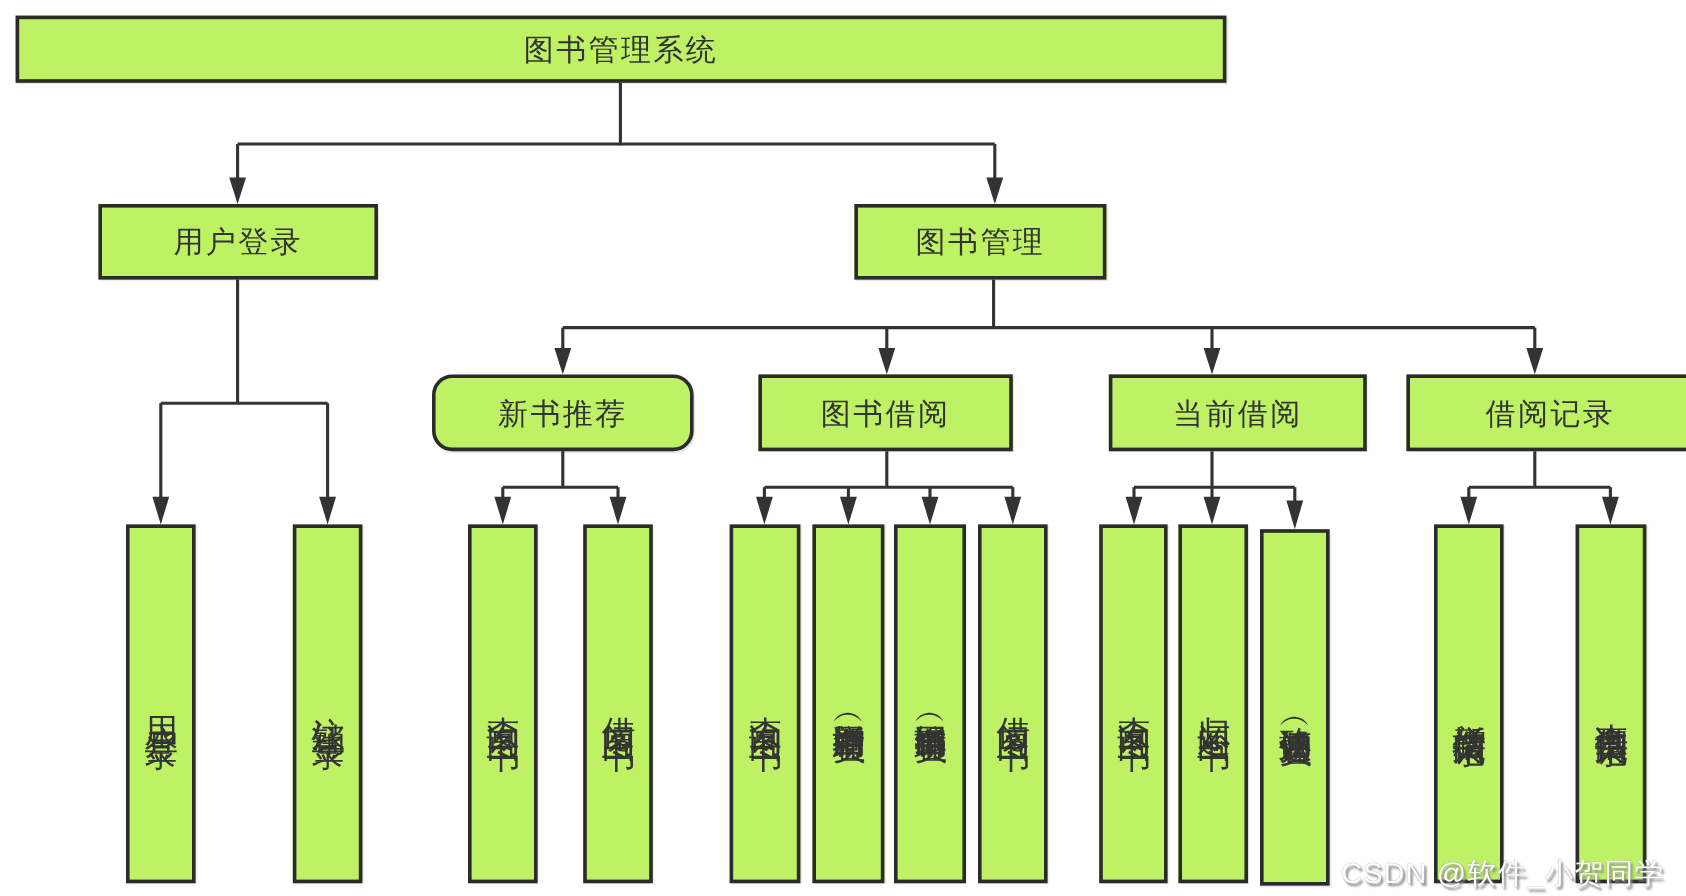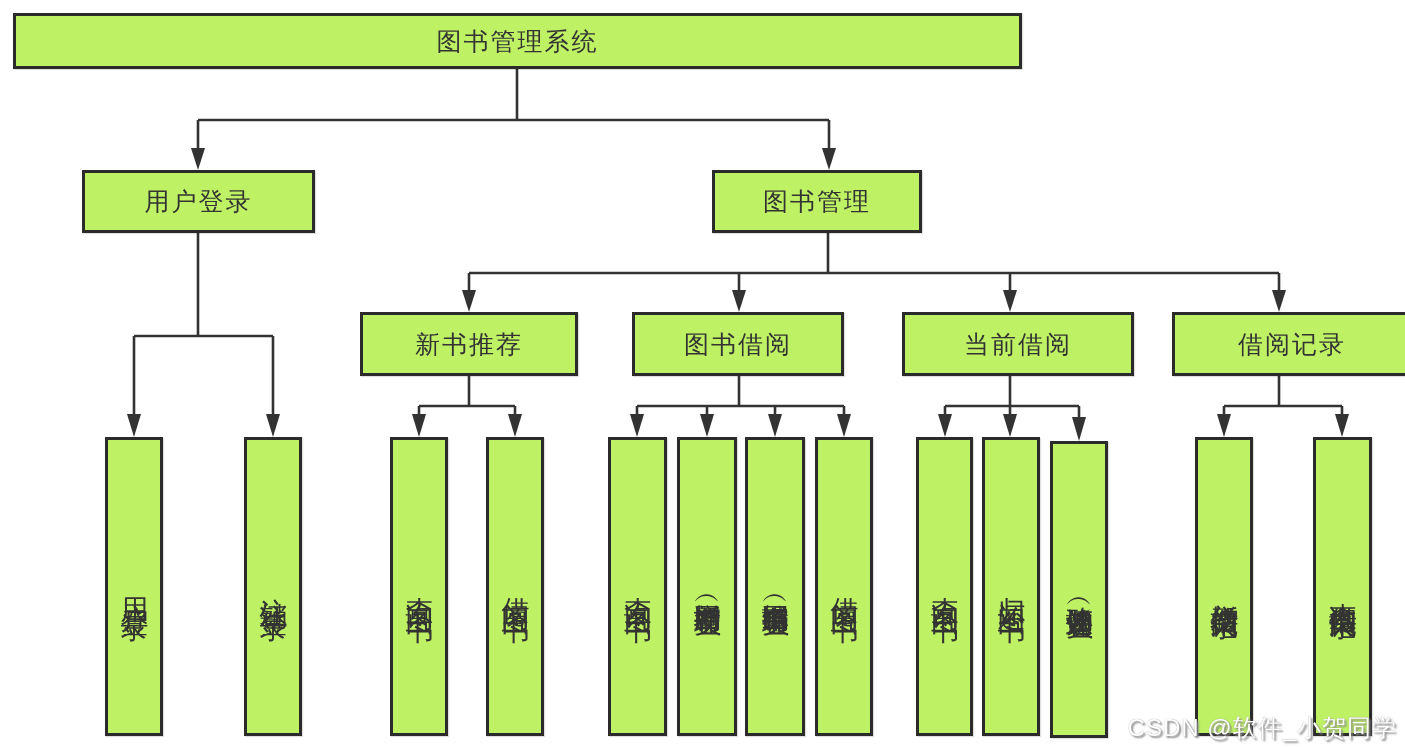--- a/index.html
+++ b/index.html
@@ -44,43 +44,43 @@
     line-height:1;
     white-space:nowrap;
   }
   .vlabel.len6{letter-spacing:2px;}
   .vlabel.len9{letter-spacing:1px;font-size:27px;}
 
   
   .n-root{left:13px;top:13px;width:1009px;height:56px;}
   .n-login{left:82px;top:170px;width:233px;height:63px;}
   .n-mgmt{left:712px;top:170px;width:210px;height:63px;}
-  .n-newrec{left:360px;top:312px;width:218px;height:64px;}
+  .n-newrec{left:360px;top:312px;width:218px;height:64px;border-radius:17px;}
   .n-borrow{left:632px;top:312px;width:212px;height:64px;text-align:right;}
-  .n-current{left:902px;top:312px;width:232px;height:64px;}
+  .n-current{left:924px;top:312px;width:215px;height:64px;}
   .n-record{left:1172px;top:312px;width:240px;height:64px;align-items:center;}
 
   .lf{top:437px;width:58px;height:299px;}
   .lf1{left:105px;}
   .lf2{left:244px;}
   .lf3{left:390px;}
   .lf4{left:486px;}
   .lf5{left:608px;width:59px;}
   .lf6{left:677px;width:60px;}
   .lf7{left:745px;width:60px;}
   .lf8{left:815px;}
   .lf9{left:916px;width:57px;}
   .lf10{left:982px;}
   .lf11{left:1050px;top:441px;height:297px;width:58px;}
   .lf12{left:1195px;}
   .lf13{left:1313px;width:59px;}
 
   .watermark{
     position:absolute;
-    right:8px;bottom:3px;
+    right:18px;bottom:3px;
     font-size:24px;
     letter-spacing:1px;
     color:var(--wm);
     text-shadow:2px 2px 2px var(--wm-shadow),0 0 1px var(--wm-shadow);
     white-space:nowrap;
     pointer-events:none;
   }
 </style>
 </head>
 <body>

